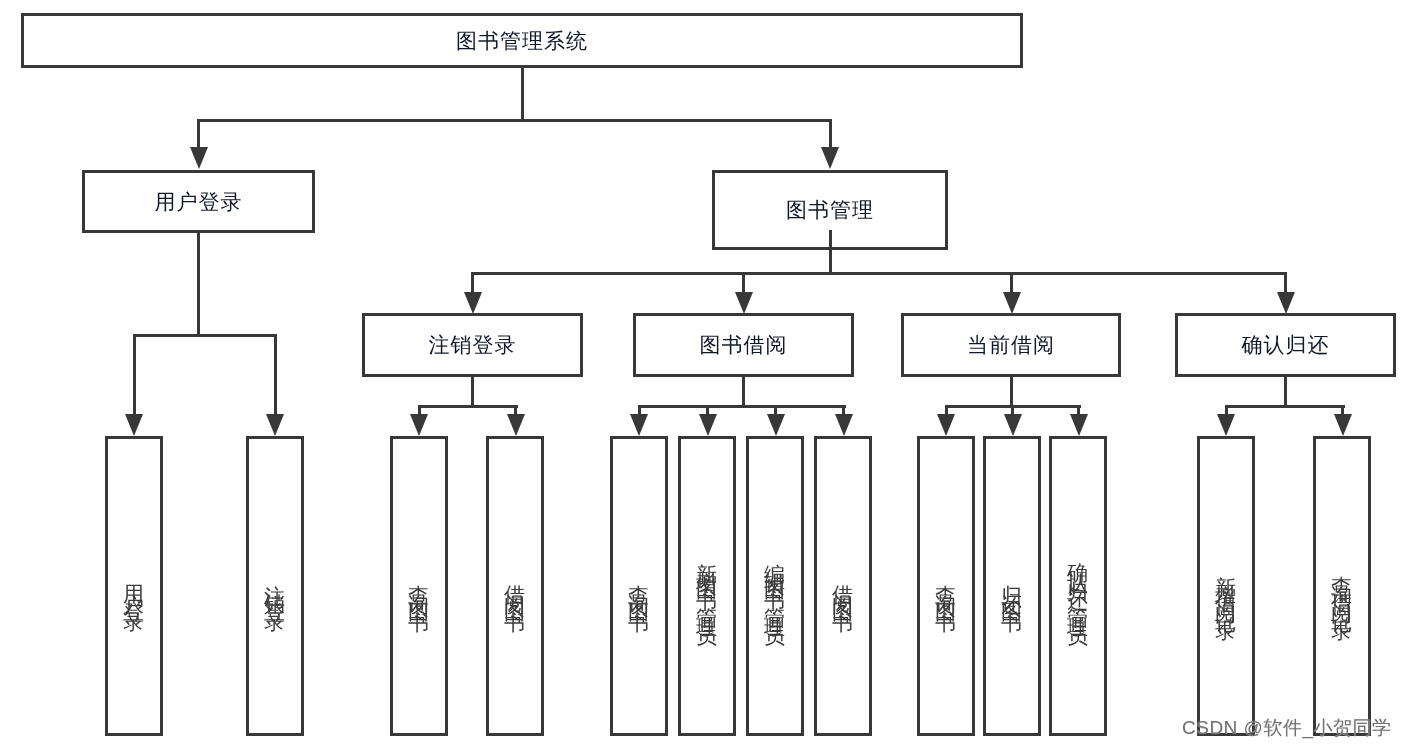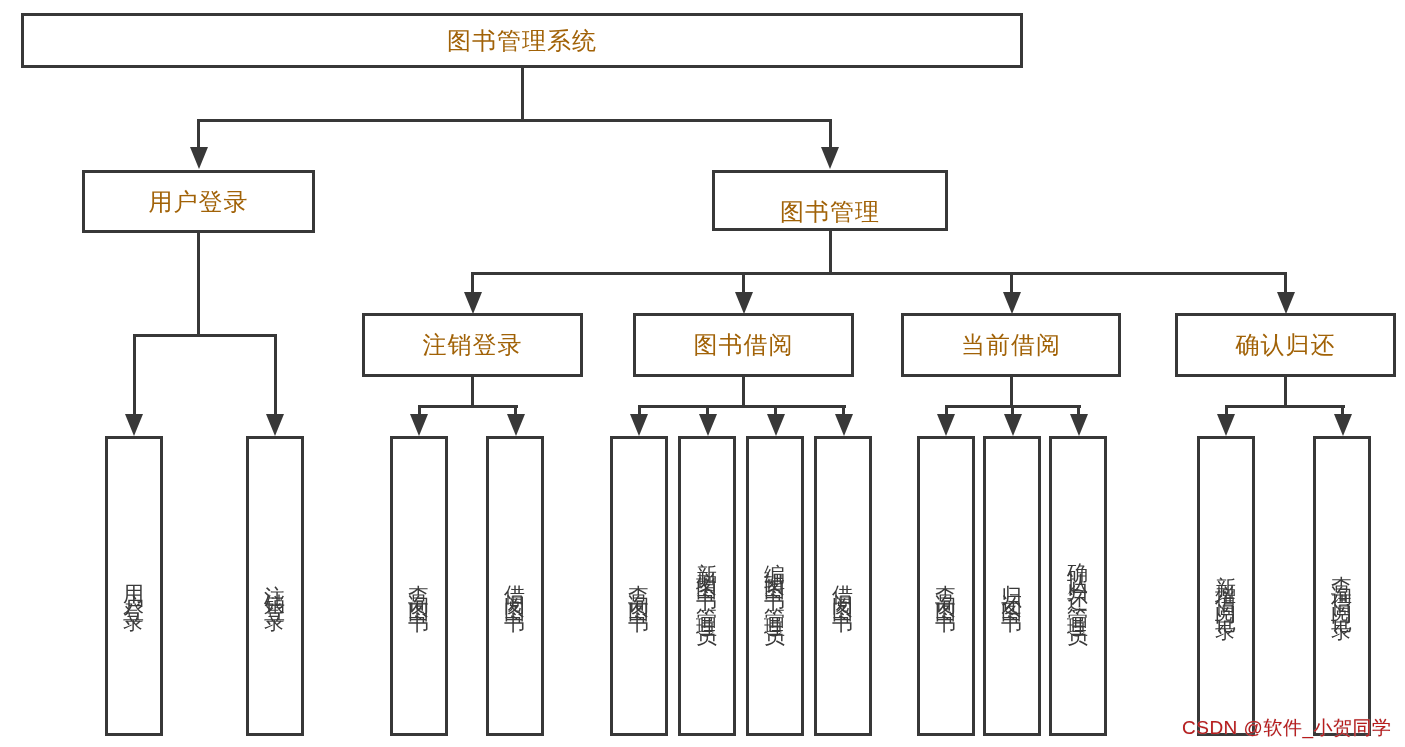--- a/index.html
+++ b/index.html
@@ -4,39 +4,39 @@
 <style>
   html,body{margin:0;padding:0;background:#ffffff;}
   .canvas{
     position:relative;width:1405px;height:747px;background:#ffffff;overflow:hidden;
     font-family:"Liberation Sans","DejaVu Sans",sans-serif;color:#333333;
   }
   .node{
     position:absolute;box-sizing:border-box;border:3px solid #383838;background:#ffffff;
     display:flex;align-items:center;justify-content:center;
   }
-  .node .lbl{font-size:24px;letter-spacing:1px;color:#a16207;white-space:nowrap;}
+  .node .lbl{font-size:21px;letter-spacing:1px;color:#0f172a;white-space:nowrap;}
   .leaf{
     position:absolute;box-sizing:border-box;border:3px solid #383838;background:#ffffff;
     width:58px;height:300px;top:436px;
     display:flex;align-items:center;justify-content:center;
   }
   .leaf .vlbl{
     writing-mode:vertical-rl;text-orientation:mixed;
     font-size:21px;letter-spacing:9px;color:#3a3a3a;line-height:1;white-space:nowrap;
   }
   .ln{position:absolute;background:#383838;}
   .ah{
     position:absolute;width:0;height:0;
     border-left:9px solid transparent;border-right:9px solid transparent;
     border-top:22px solid #383838;
   }
   .watermark{
     position:absolute;left:1182px;top:715px;font-size:19px;letter-spacing:0.5px;
-    color:#b91c1c;text-shadow:0 0 1px #c9cacf;white-space:nowrap;z-index:5;
+    color:#737373;text-shadow:0 0 1px #c9cacf;white-space:nowrap;z-index:5;
   }
 </style>
 </head>
 <body>
 
 <div class="canvas">
 
   <div class="node" style="left:21px;top:13px;width:1002px;height:55px;">
     <span class="lbl">图书管理系统</span>
   </div>
@@ -44,21 +44,21 @@
   <div class="ln" style="left:520.5px;top:68px;width:3px;height:53px;"></div>
   <div class="ln" style="left:197px;top:118.5px;width:635px;height:3px;"></div>
   <div class="ln" style="left:197px;top:118.5px;width:3px;height:30px;"></div>
   <div class="ah" style="left:189.5px;top:147px;"></div>
   <div class="ln" style="left:828.5px;top:118.5px;width:3px;height:30px;"></div>
   <div class="ah" style="left:821px;top:147px;"></div>
 
   <div class="node" style="left:82px;top:170px;width:233px;height:63px;">
     <span class="lbl">用户登录</span>
   </div>
-  <div class="node" style="left:712px;top:170px;width:236px;height:61px;align-items:flex-end;">
+  <div class="node" style="left:712px;top:170px;width:236px;height:80px;">
     <span class="lbl">图书管理</span>
   </div>
 
   <div class="ln" style="left:197px;top:230px;width:3px;height:106px;"></div>
   <div class="ln" style="left:132.5px;top:333.5px;width:144px;height:3px;"></div>
   <div class="ln" style="left:132.5px;top:333.5px;width:3px;height:83px;"></div>
   <div class="ah" style="left:125px;top:414px;"></div>
   <div class="ln" style="left:273.5px;top:333.5px;width:3px;height:83px;"></div>
   <div class="ah" style="left:266px;top:414px;"></div>
 

